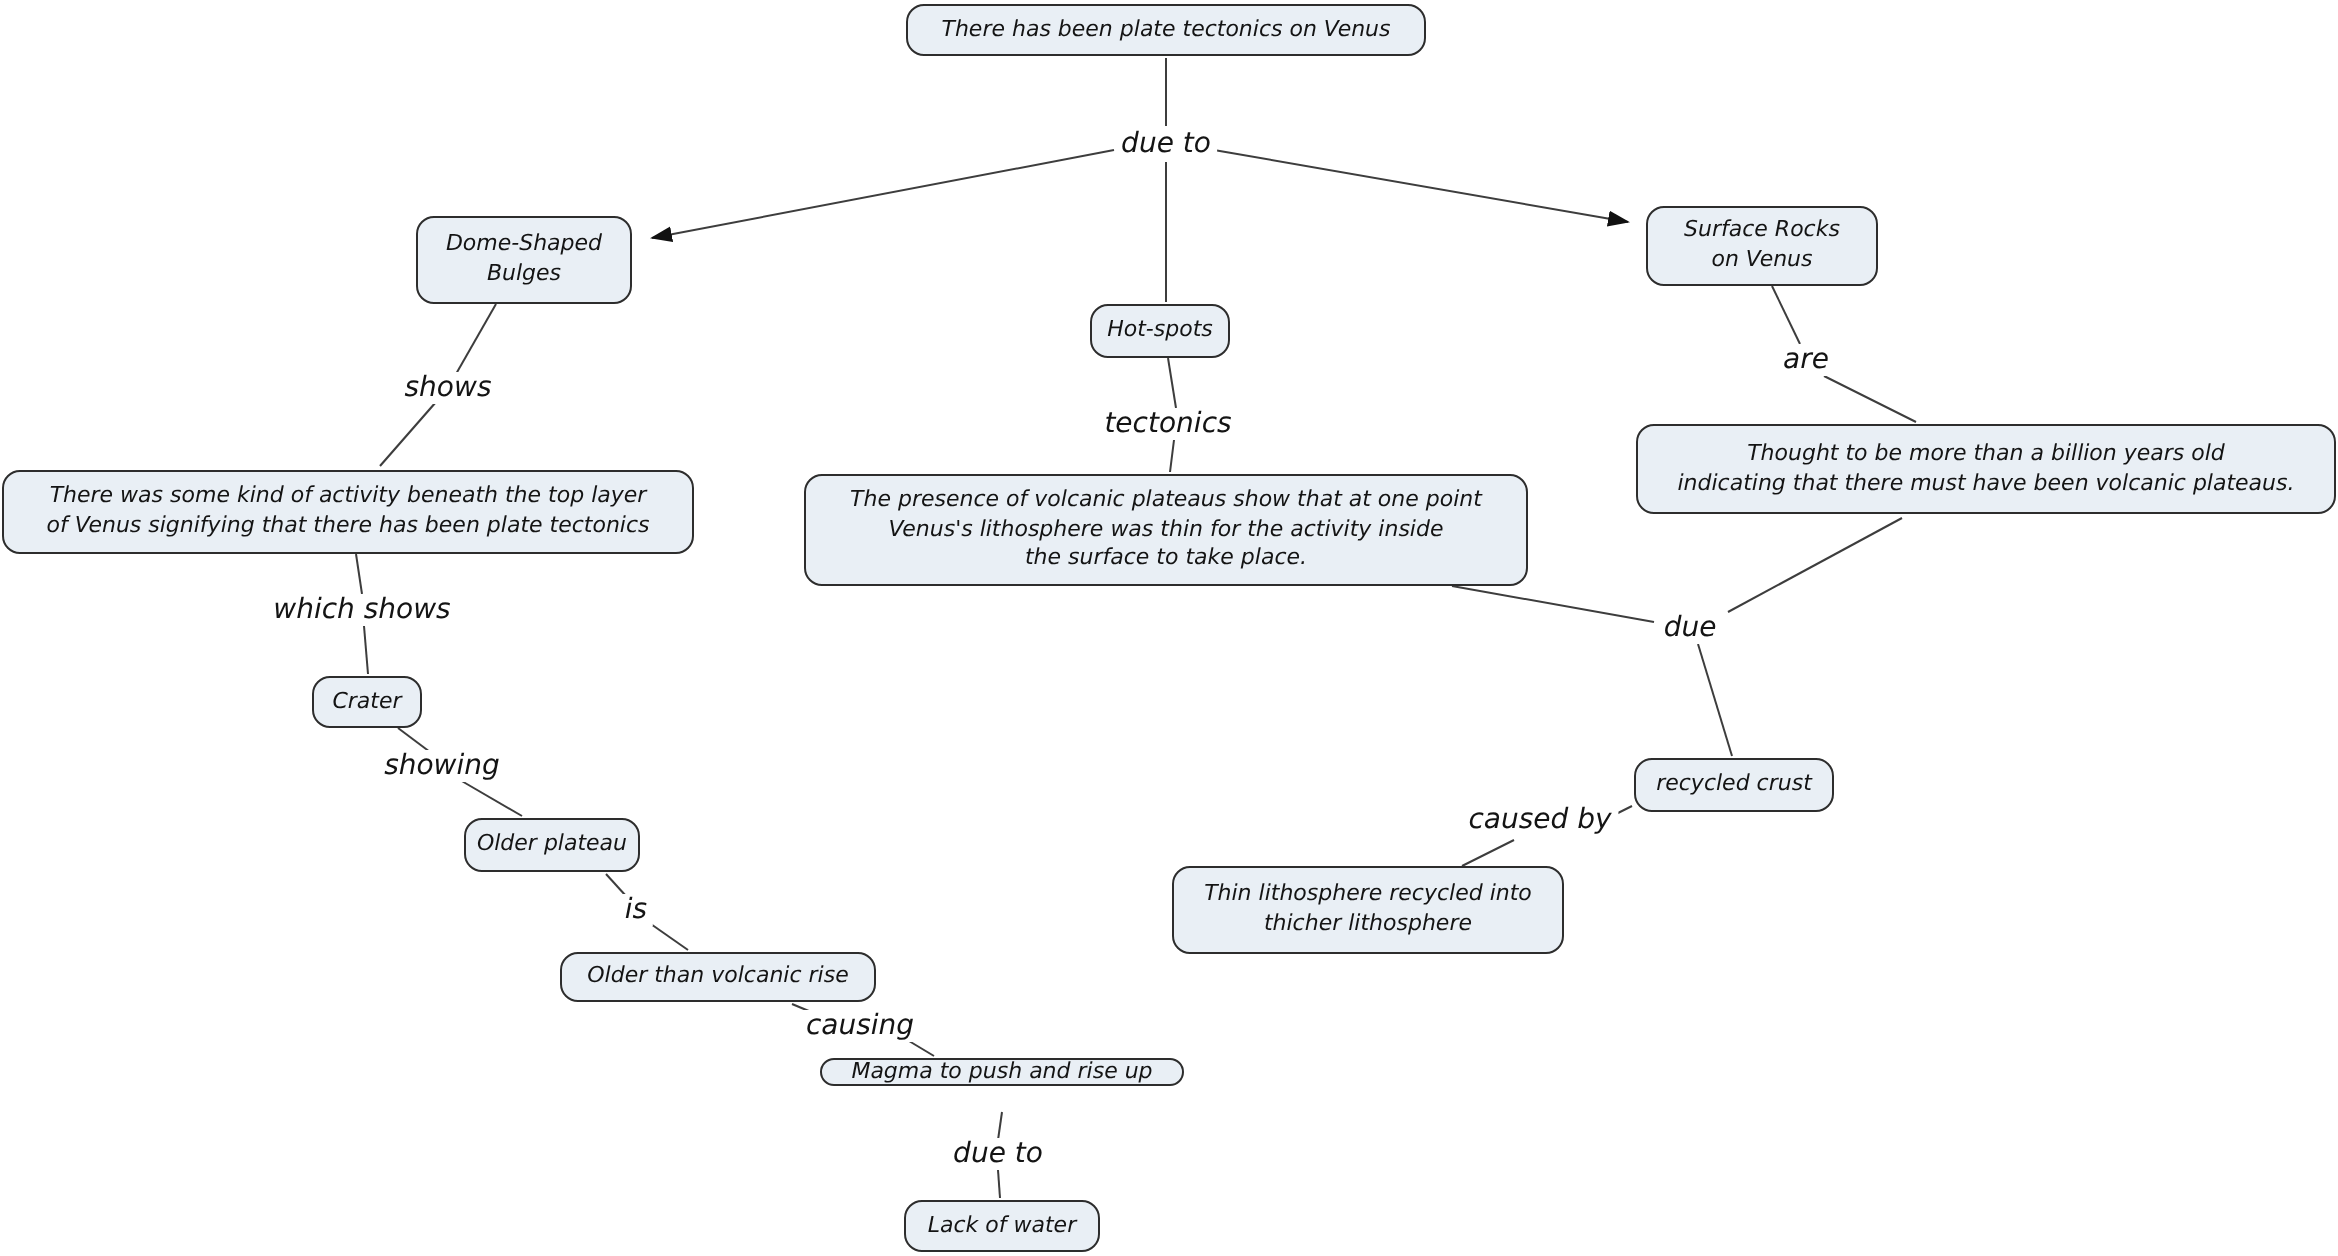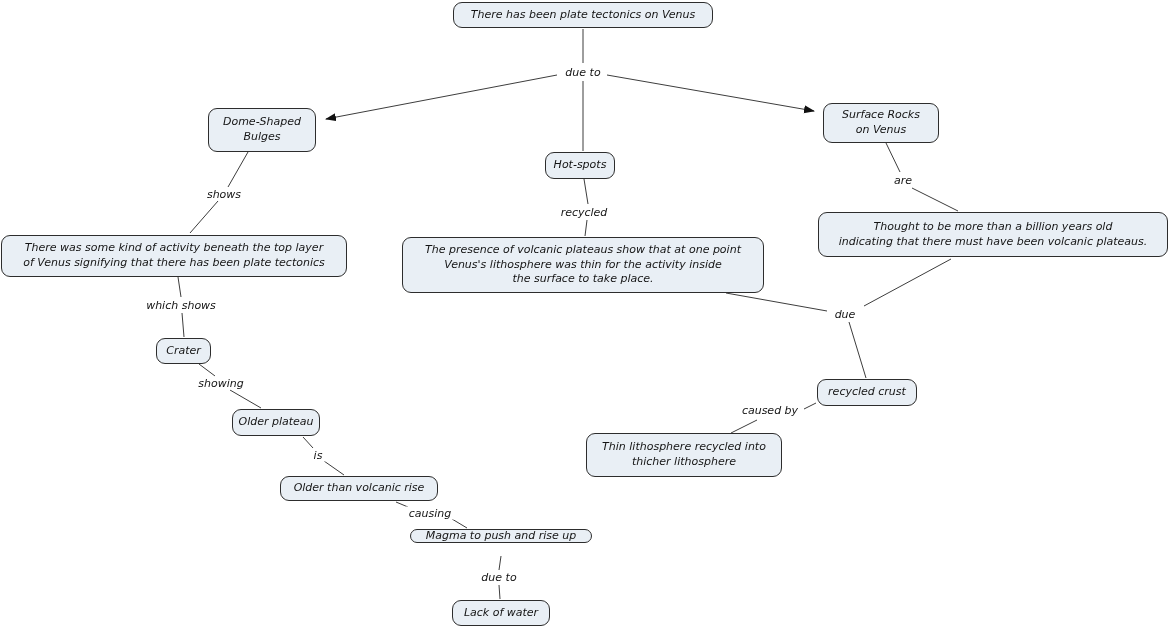--- a/index.html
+++ b/index.html
@@ -43,21 +43,21 @@
     white-space: pre-line;
     padding: 1px 3px;
     cursor: default;
   }
   .edge-label {
     position: absolute;
     z-index: 3;
     transform: translate(-50%, -50%);
     background: var(--bg, #ffffff);
     padding: 0 3px;
-    font-size: 11px;
+    font-size: 14px;
     color: var(--text, #1c1c1c);
     white-space: nowrap;
     cursor: default;
   }
 </style>
 </head>
 <body>
 
 <div class="canvas">
 
@@ -140,21 +140,21 @@
   <div class="node" style="left:280px; top:476px; width:158px; height:25px">Older than volcanic rise</div>
 
   <div class="node" style="left:410px; top:529px; width:182px; height:14px">Magma to push and rise up</div>
 
   <div class="node" style="left:452px; top:600px; width:98px;  height:26px">Lack of water</div>
 
   <div class="edge-label" style="left:583px; top:72px">due to</div>
 
   <div class="edge-label" style="left:224px; top:194px">shows</div>
 
-  <div class="edge-label" style="left:584px; top:212px">recycled</div>
+  <div class="edge-label" style="left:584px; top:212px">tectonics</div>
 
   <div class="edge-label" style="left:903px; top:180px">are</div>
 
   <div class="edge-label" style="left:181px; top:305px">which shows</div>
 
   <div class="edge-label" style="left:221px; top:383px">showing</div>
 
   <div class="edge-label" style="left:318px; top:455px">is</div>
 
   <div class="edge-label" style="left:430px; top:513px">causing</div>

